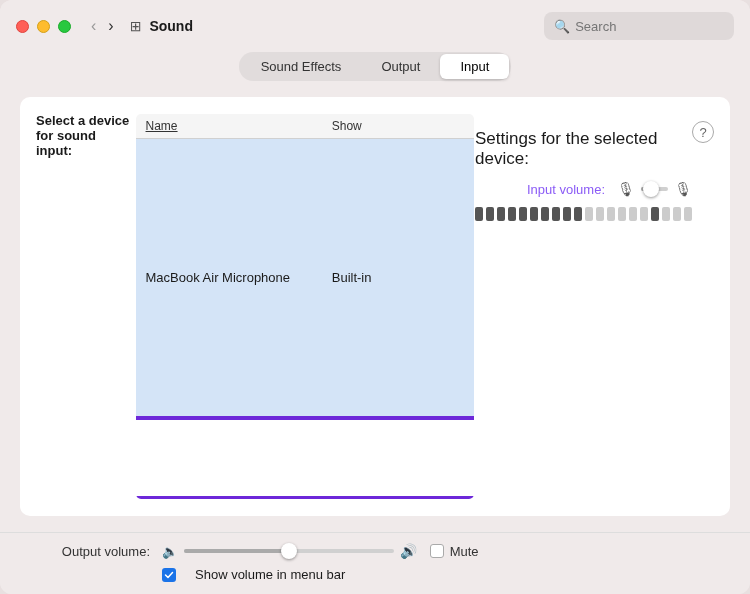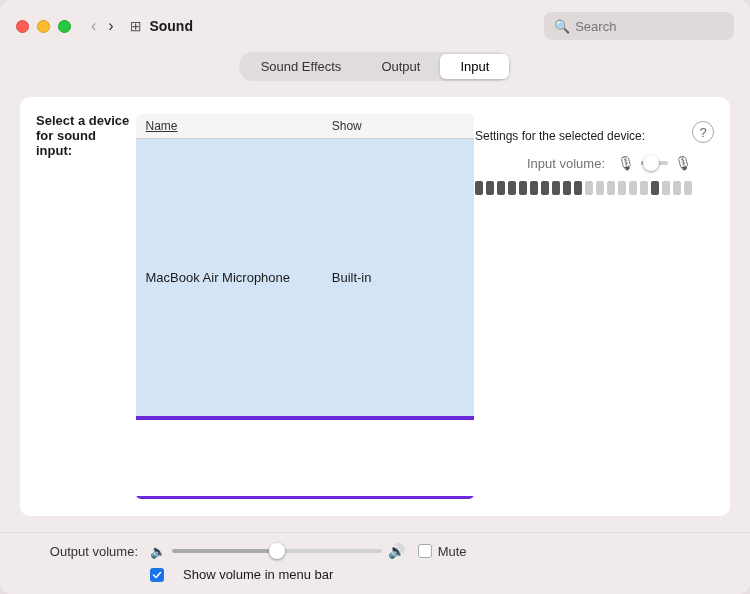--- a/index.html
+++ b/index.html
@@ -201,35 +201,35 @@
     .col-name { width: 55%; text-decoration: underline; }
     .col-type { width: 35%; }
     .col-extra { width: 10%; }
 
     
     .settings-section {
       margin-top: 16px;
     }
 
     .settings-title {
-      font-size: 12px;
+      font-size: 17px;
       font-weight: 400;
       color: #1a1a1a;
       margin-bottom: 12px;
     }
 
     .setting-row {
       display: flex;
       align-items: center;
       margin-bottom: 10px;
     }
 
     .setting-label {
       font-size: 13px;
-      color: #737373;
+      color: #8b5cf6;
       width: 130px;
       text-align: right;
       margin-right: 12px;
     }
 
     
     .slider-container {
       display: flex;
       align-items: center;
       gap: 6px;
@@ -301,21 +301,21 @@
       color: #666;
       display: flex;
       align-items: center;
       justify-content: center;
       font-weight: 500;
     }
 
     
     .bottom-bar {
       background: #f0eaea;
-      padding: 10px 8px 12px;
+      padding: 10px 20px 12px;
       border-top: 1px solid #ddd;
       flex-shrink: 0;
     }
 
     .output-volume-row {
       display: flex;
       align-items: center;
       margin-bottom: 8px;
     }
 

